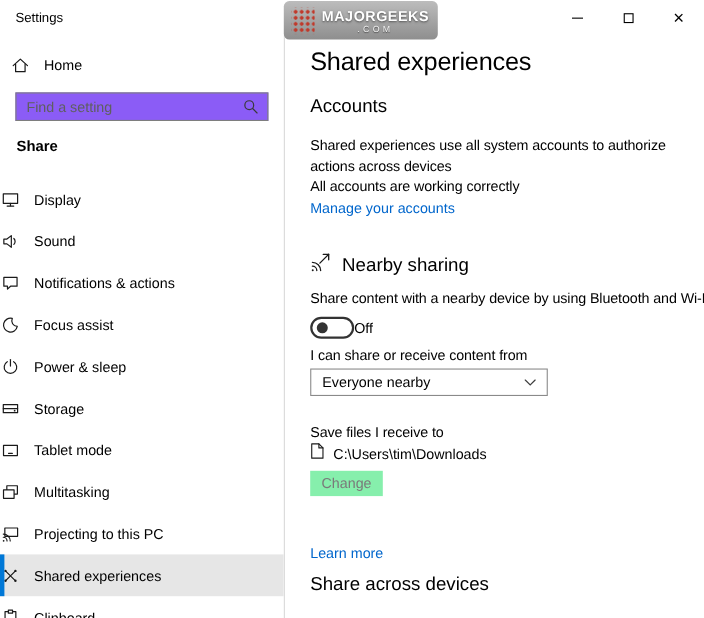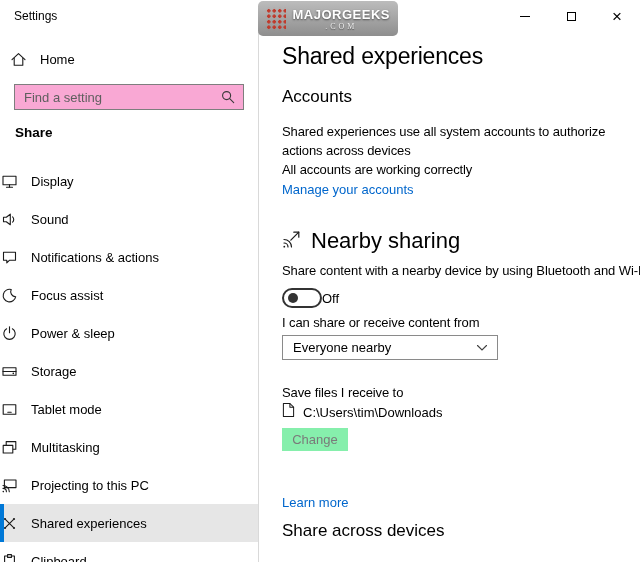--- a/index.html
+++ b/index.html
@@ -21,28 +21,28 @@
   .watermark { position:absolute; left:258px; top:1px; width:140px; height:35px;
     background:linear-gradient(180deg,#bcbcbc,#8e8e8e); border-radius:5px;
     display:flex; align-items:center; gap:7px; padding:3px 8px 3px 7px; z-index:6; }
   .wm-dots { width:22px; height:24px;
     background-image:radial-gradient(circle,#c0392b 1.5px,transparent 1.9px);
     background-size:5.5px 5.5px; background-position:1px 1px; }
   .wm-text { display:flex; flex-direction:column; align-items:center; flex:1; }
   .wm-line1 { font-size:13px; font-weight:bold; color:#fff; letter-spacing:.5px;
     text-shadow:0 1px 2px rgba(60,60,60,.85); white-space:nowrap; }
   .wm-line2 { font-size:8px; color:#f2f2f2; letter-spacing:3px;
-    text-shadow:0 1px 1px rgba(60,60,60,.85);font-family:Liberation Serif, serif; }
+    text-shadow:0 1px 1px rgba(60,60,60,.85); }
   
   .sidebar { position:absolute; top:32px; left:0; bottom:0; width:259px; background:#fff;
     border-right:1px solid #d9d9d9; overflow:hidden; }
   .home-row { position:absolute; top:8px; left:0; width:100%; height:38px; display:flex;
     align-items:center; padding-left:10px; gap:13px; font-size:13px; cursor:default; }
   .search-box { position:absolute; top:52px; left:14px; width:230px; height:26px;
-    border:1px solid #7e7e7e; display:flex; align-items:center; background:#f9a8d4; }
+    border:1px solid #7e7e7e; display:flex; align-items:center; background:#8b5cf6; }
   .search-box input { flex:1; height:100%; border:none; outline:none; font-size:13px;
     padding-left:9px; font-family:inherit; color:#222; background:transparent; min-width:0; }
   .search-box input::placeholder { color:#5f5f5f; opacity:1; }
   .search-glyph { width:30px; display:flex; justify-content:center; align-items:center; }
   .section-heading { position:absolute; top:93px; left:15px; font-size:13.5px; font-weight:bold; }
   .nav { position:absolute; top:130px; left:0; width:100%; }
   .nav-item { position:relative; height:38px; display:flex; align-items:center;
     padding-left:1px; gap:13px; font-size:13px; cursor:default; }
   .nav-item.selected { background:#e6e6e6; }
   .accent-bar { position:absolute; left:0; top:0; width:4px; height:38px; background:#0078d7; }
@@ -53,21 +53,21 @@
   .sec-heading { position:absolute; font-size:17px; font-weight:400; }
   .h-accounts { left:22px; top:55px; }
   .h-share-across { left:22px; top:489px; }
   .body-text { font-size:13px; letter-spacing:-.1px; line-height:19px; color:#000; }
   .accounts-desc { position:absolute; left:22px; top:90px; width:360px; }
   .accounts-status { position:absolute; left:22px; top:128px; white-space:nowrap; }
   .link { font-size:13px; color:#0066cc; cursor:pointer; position:absolute; white-space:nowrap; }
   .manage-link { left:22px; top:150px; }
   .learn-link { left:22px; top:442px;margin-top:21px; }
   .nearby-head-row { position:absolute; left:22px; top:196px; display:flex; align-items:center; gap:9px; }
-  .nearby-head-row .sec-text { font-size:22px; font-weight:400; }
+  .nearby-head-row .sec-text { font-size:17px; font-weight:400; }
   .nearby-desc { position:absolute; left:22px; top:229px; white-space:nowrap; }
   .toggle-row { position:absolute; left:22px; top:256px; display:flex; align-items:center; gap:0; }
   .toggle { width:40px; height:20px; border:2px solid #333; border-radius:10px; background:#fff; position:relative; cursor:pointer; }
   .knob { position:absolute; left:4px; top:3px; width:10px; height:10px; border-radius:50%; background:#333; }
   .toggle-label { font-size:13px; }
   .share-receive-label { position:absolute; left:22px; top:281px; white-space:nowrap; }
   .dropdown { position:absolute; left:22px; top:303px; width:216px; height:25px;
     border:1px solid #8a8a8a; background:#fff; display:flex; align-items:center;
     justify-content:space-between; padding:0 9px 0 10px; font-size:13px; cursor:default; }
   .save-label { position:absolute; left:22px; top:351px; white-space:nowrap; }

